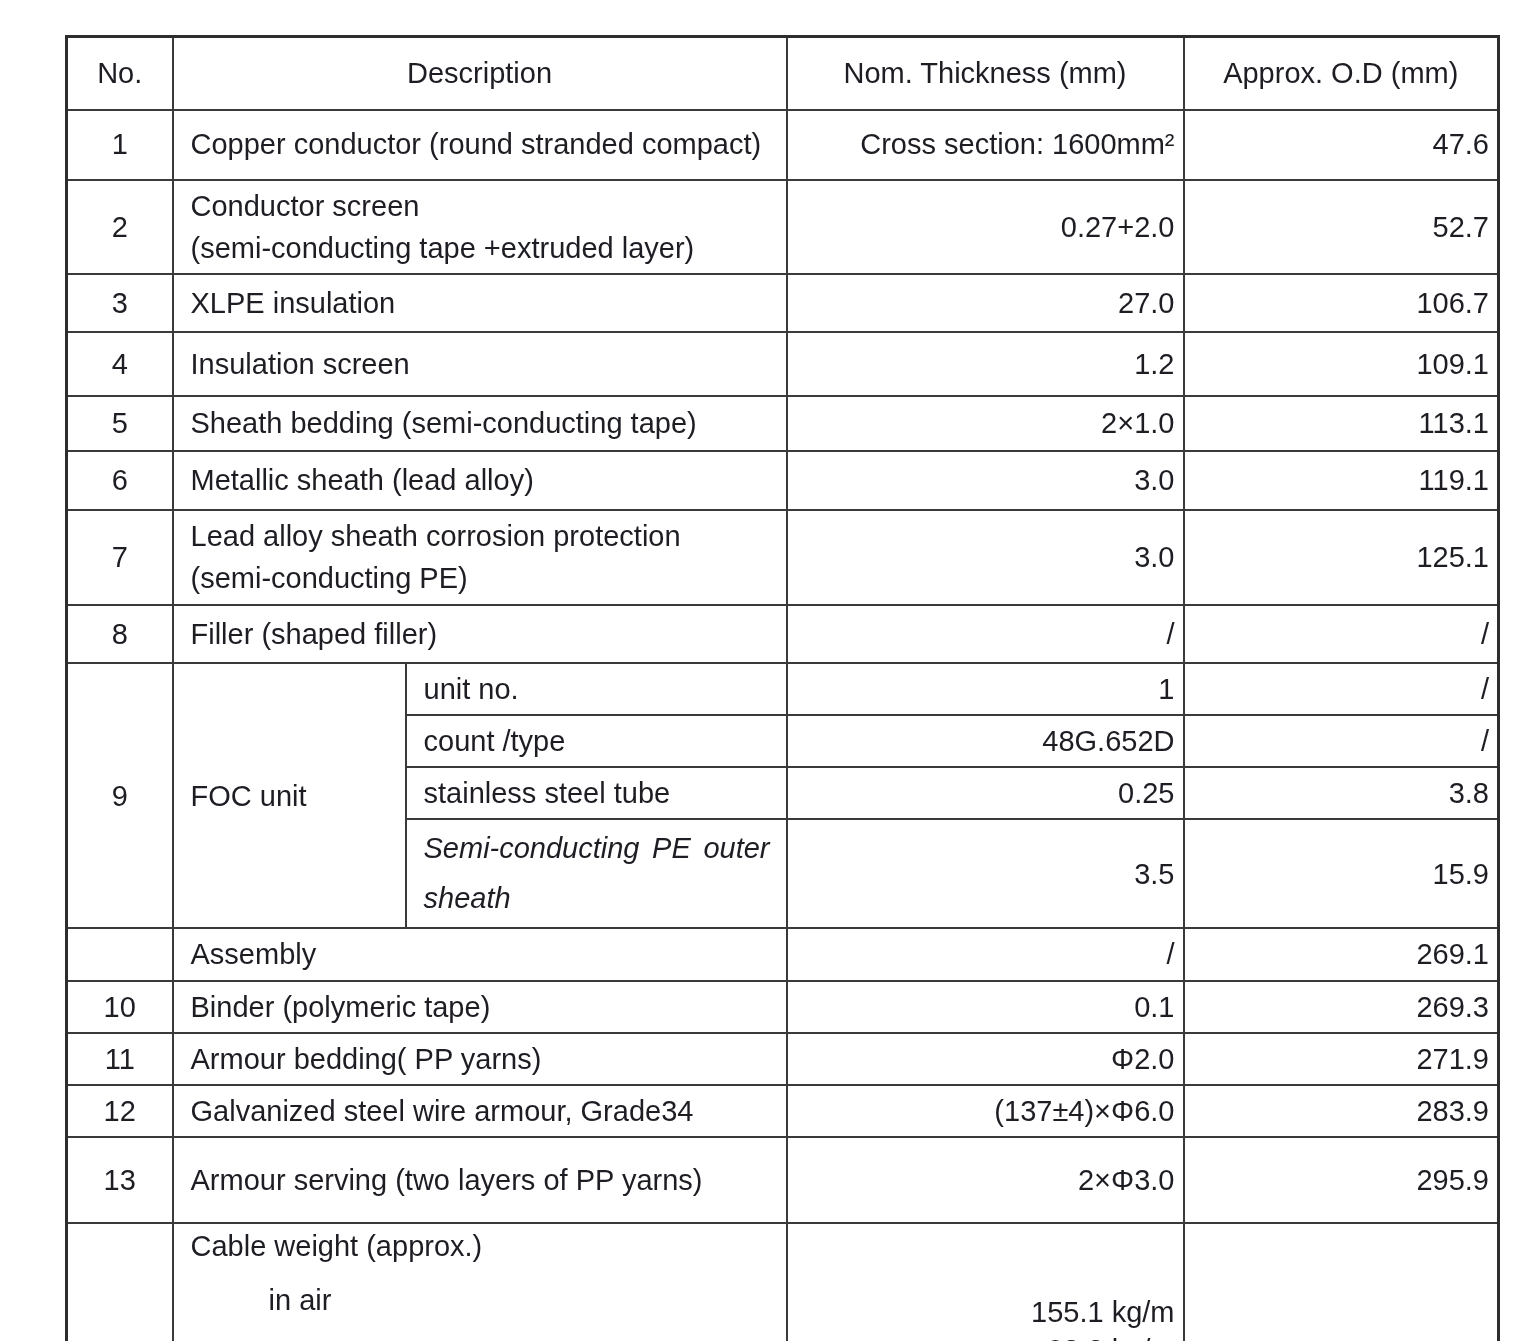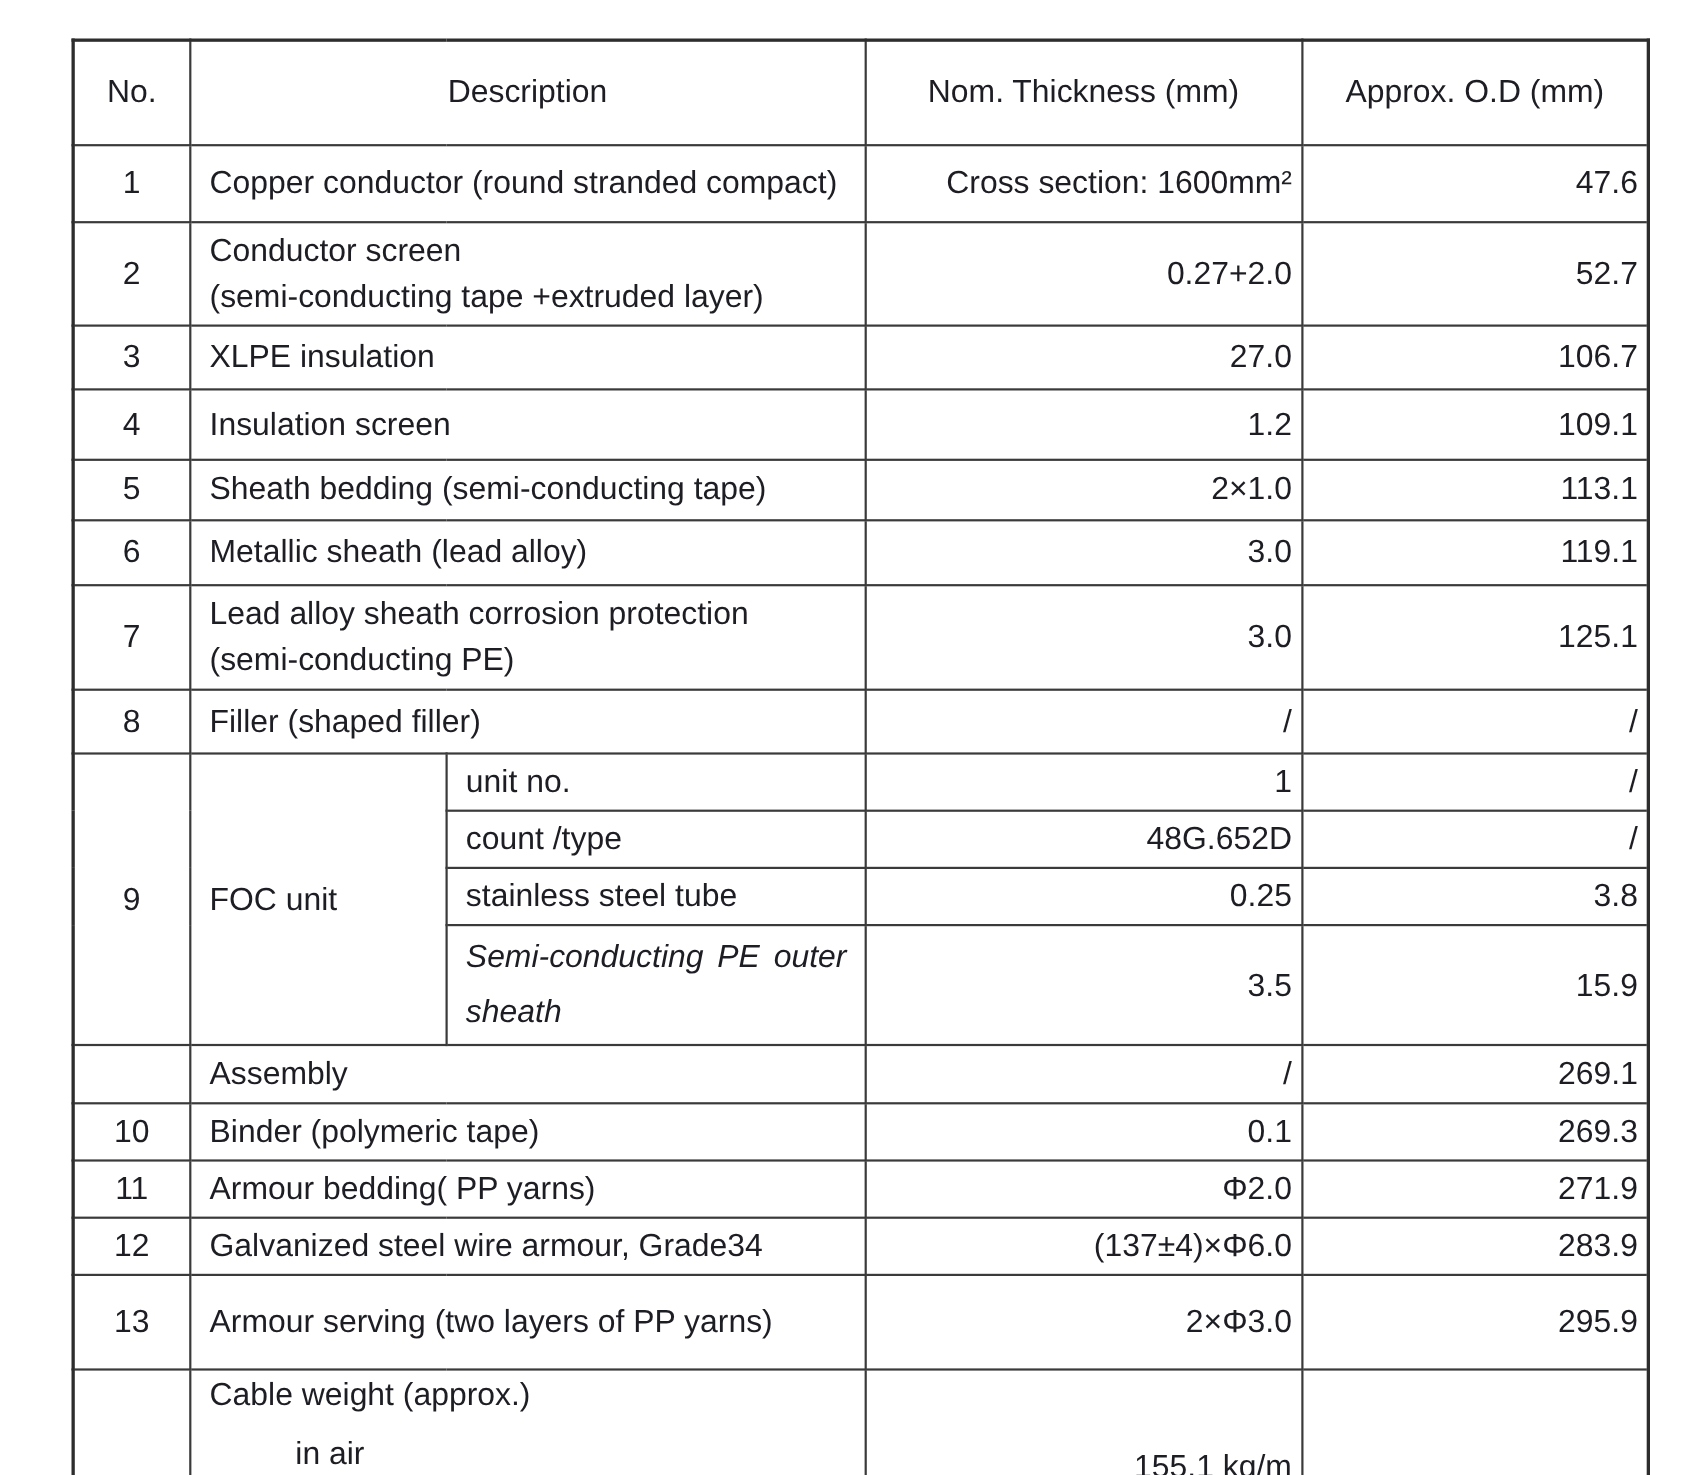--- a/index.html
+++ b/index.html
@@ -64,21 +64,21 @@
 <div class="page">
   <table class="spec-table">
     <colgroup>
       <col style="width:106px">
       <col style="width:233px">
       <col style="width:381px">
       <col style="width:397px">
       <col style="width:315px">
     </colgroup>
     <thead>
-      <tr style="height:95px">
+      <tr style="height:73px">
         <th>No.</th>
         <th colspan="2">Description</th>
         <th>Nom. Thickness (mm)</th>
         <th>Approx. O.D (mm)</th>
       </tr>
     </thead>
     <tbody id="table-body">
         <tr style="height: 70px;">
           <td class="c-no">1</td>
           <td class="c-desc" colspan="2">Copper conductor (round stranded compact)</td>

